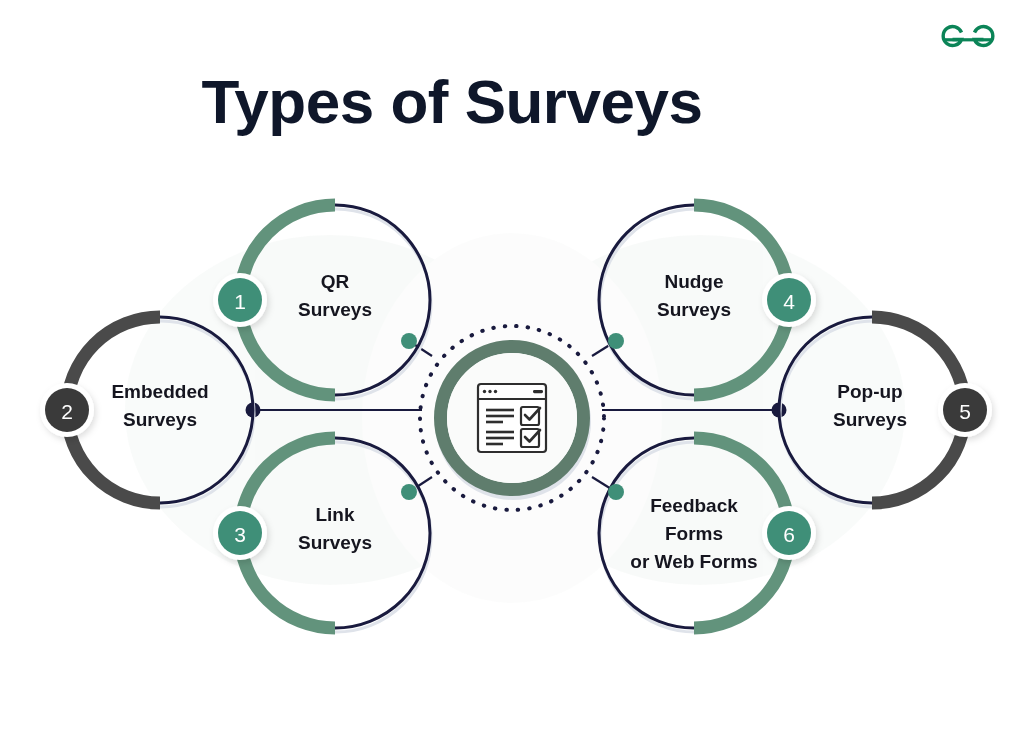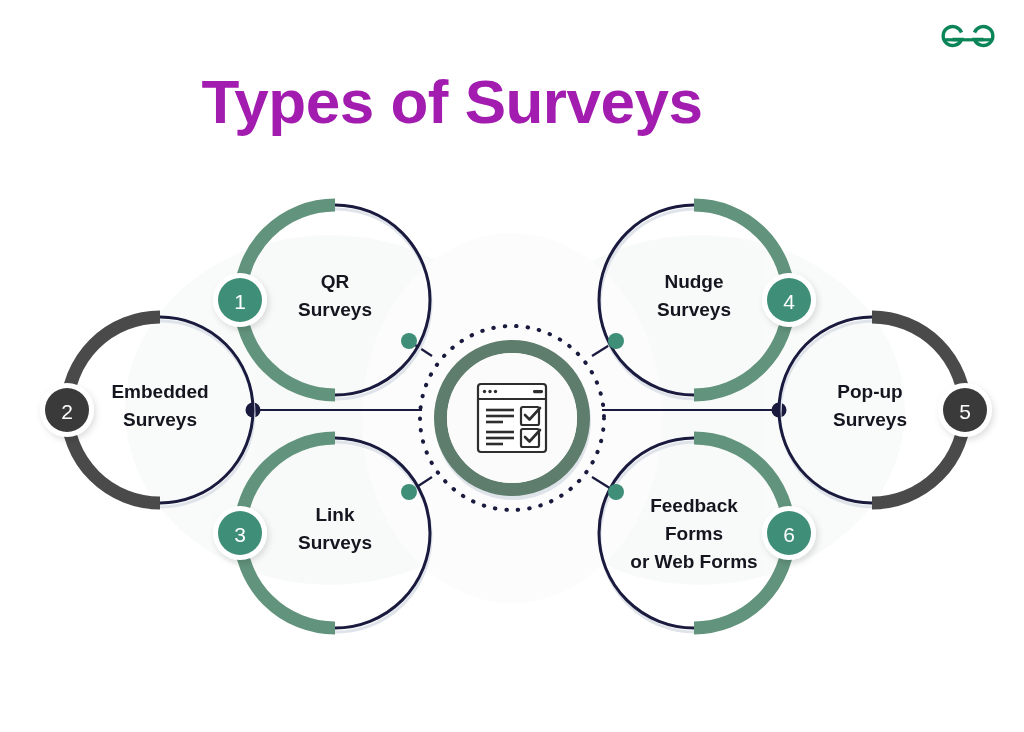--- a/index.html
+++ b/index.html
@@ -31,21 +31,21 @@
   
   .title {
     position: absolute;
     top: 66px;
     left: 0;
     width: 904px;
     text-align: center;
     font-size: 62px;
     font-weight: bold;
     letter-spacing: -0.5px;
-    color: #a21caf;
+    color: #0f172a;
     font-family: "Liberation Sans", sans-serif;
   }
   
   .diagram {
     position: absolute;
     top: 170px;
     left: 0;
     width: 1024px;
     height: 500px;
   }

